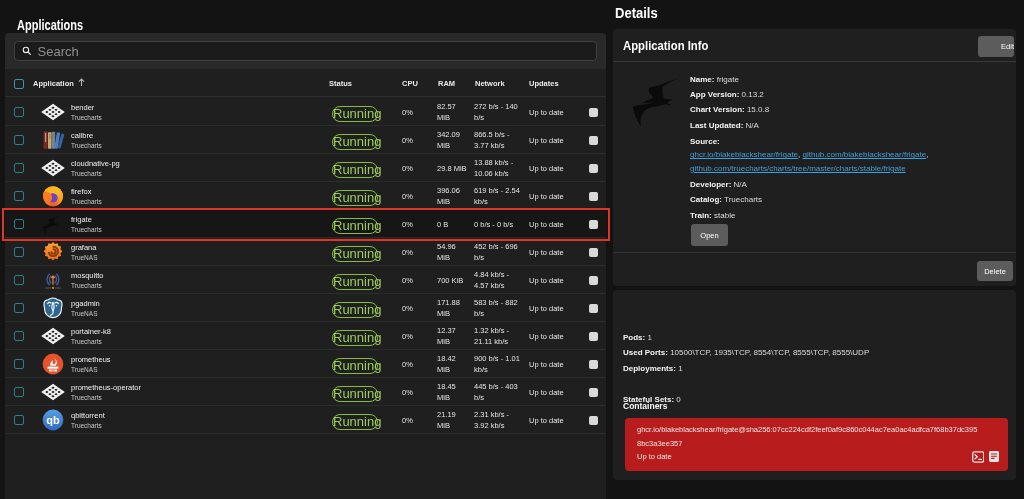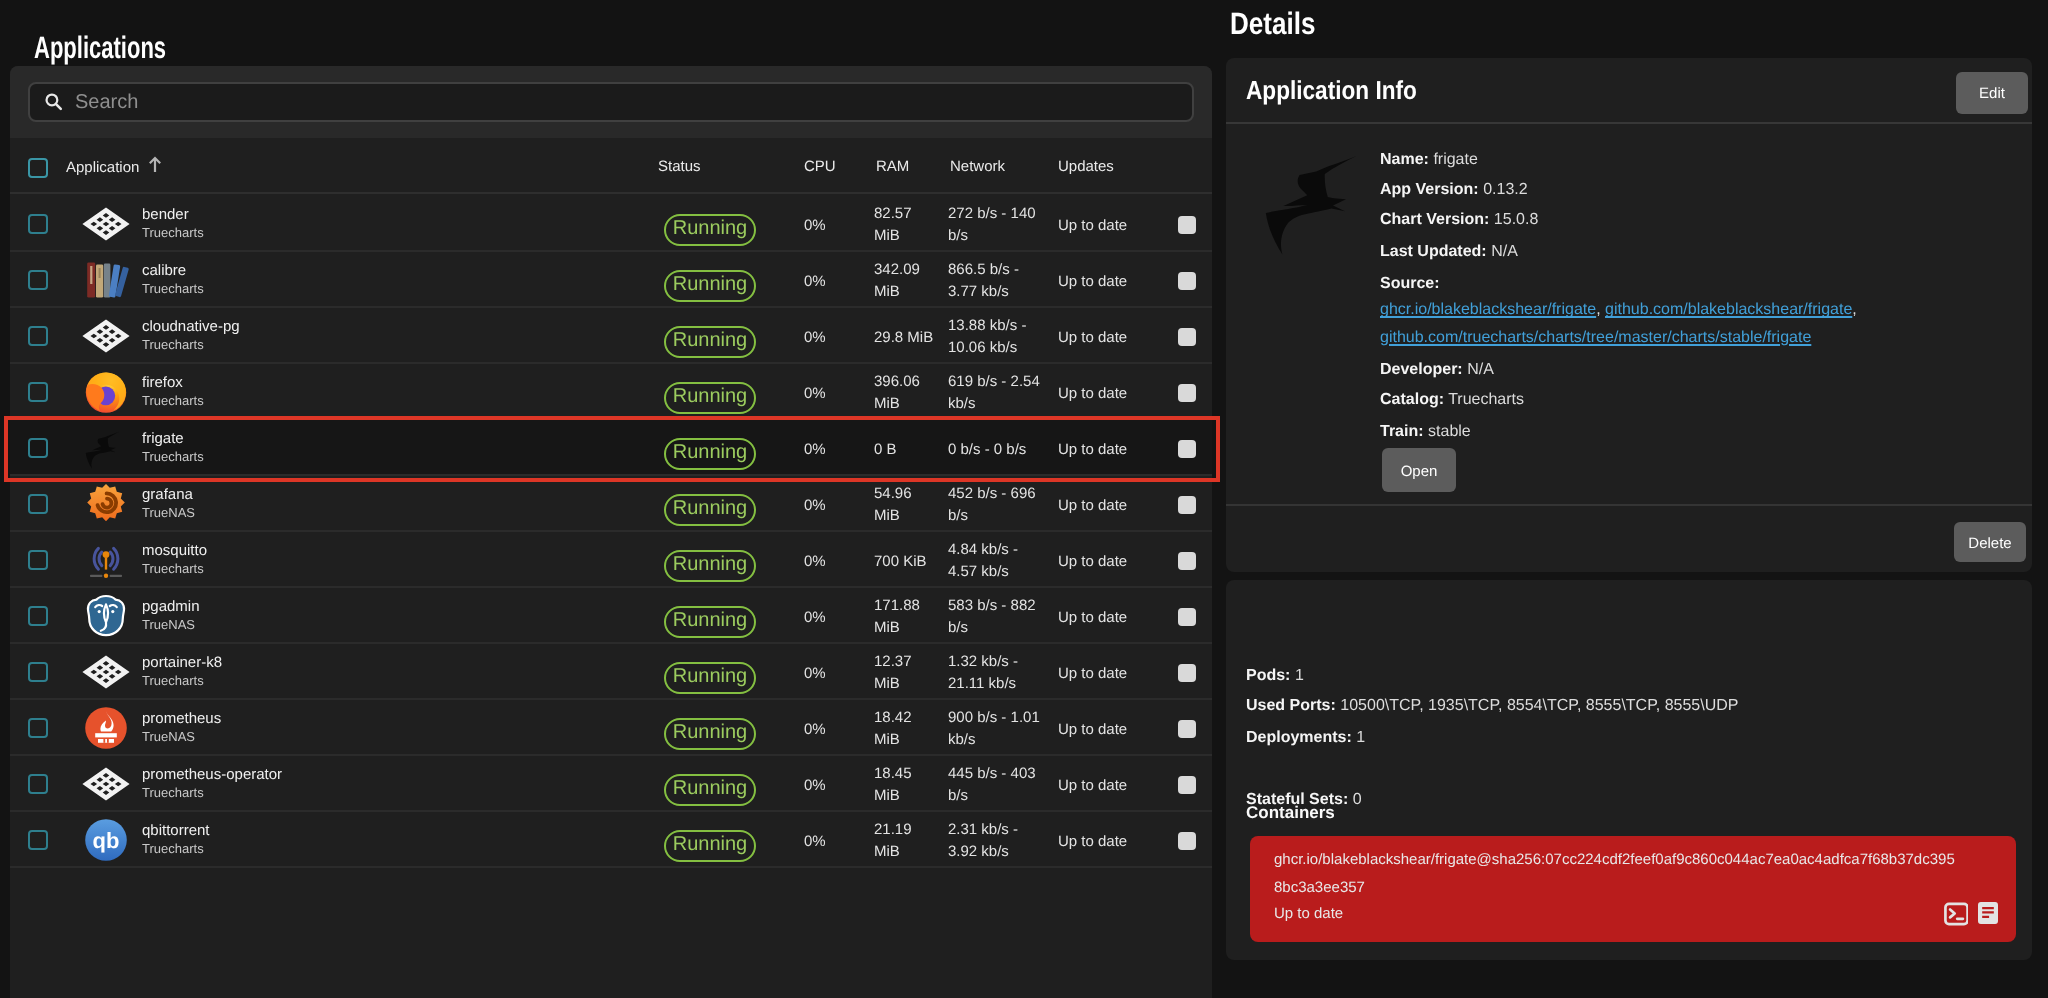--- a/index.html
+++ b/index.html
@@ -27,26 +27,26 @@
     background:#292929; border-radius:4px 4px 0 0;
   }
   .searchbox {
     position:absolute; left:9px; top:8px; width:583px; height:20px;
     background:#1b1b1b; border:1px solid #404040; border-radius:4px;
     display:flex; align-items:center;
   }
   .searchbox svg { margin-left:7px; flex:0 0 auto; }
   .searchbox input {
     background:transparent; border:none; outline:none; color:#cfcfcf;
-    font-family:inherit; font-size:10px; margin-left:6px; width:500px;
+    font-family:inherit; font-size:13px; margin-left:6px; width:500px;
   }
   .searchbox input::placeholder { color:#8f8f8f; opacity:1; }
 
   .thead { position:absolute; left:0; top:36px; width:100%; height:28px;
-    border-bottom:1px solid #2e2e2e; font-size:7.5px; font-weight:normal; color:#eaeaea; }
+    border-bottom:1px solid #2e2e2e; font-size:7.5px; font-weight:bold; color:#eaeaea; }
   .thead .cb { top:10px; }
   .th { position:absolute; top:50%; transform:translateY(-50%); white-space:nowrap; }
   .th-app { left:28px; }
   .sort-arrow-svg { margin-left:4px; vertical-align:-1px; }
   .th-status { left:324px; } .th-cpu { left:397px; } .th-ram { left:433px; }
   .th-network { left:470px; } .th-updates { left:524px; }
 
   .rows { position:absolute; left:0; top:65px; width:100%; }
   .row { position:relative; height:28px; border-bottom:1px solid #2b2b2b; }
   .row--hl { background:#161616; }
@@ -60,21 +60,21 @@
   }
   .row .cb { top:9px; }
   .thead .cb { border-color:#3a96a6; }
   .appicon { position:absolute; left:36px; top:2px; width:24px; height:24px; }
   .nameblock { position:absolute; left:66px; top:50%; transform:translateY(-50%); }
   .nm { font-size:7.5px; color:#f0f0f0; line-height:10px; }
   .cat { font-size:6.5px; color:#c9c9c9; line-height:9px; }
   .badge-wrap { position:absolute; left:327px; top:50%; transform:translateY(-50%); display:block; height:16px; }
   .badge {
     display:inline-block; width:46px; height:16px; line-height:14px; text-align:center;
-    border:1.5px solid #84bf41; border-radius:9px; color:#9ccc5f; font-size:10px;
+    border:1.5px solid #84bf41; border-radius:9px; color:#9ccc5f; font-size:13px;
   }
   .cell { position:absolute; top:0; height:28px; display:flex; align-items:center;
     font-size:7.5px; color:#e3e3e3; line-height:11px; }
   .c-cpu { left:397px; width:30px; }
   .c-ram { left:432px; width:32px; }
   .c-net { left:469px; width:47px; }
   .c-upd { left:524px; width:50px; }
   .sq { position:absolute; left:583.5px; top:9.5px; width:9.5px; height:9.5px;
     background:#d9d9d9; border-radius:2px; }
 
@@ -86,21 +86,21 @@
   #card-appinfo .rcard-header { height:33px; }
   #card-workloads .rcard-header { height:27px; }
   #card-workloads .rcard-title { top:calc(50% + 2.5px); }
   .rcard-title { position:absolute; left:10px; top:50%; transform:translateY(-50%);
     font-size:13px; font-weight:bold; color:#fff; white-space:nowrap; }
   .rcard-title > span { display:inline-block; transform:scaleX(0.87); transform-origin:0 50%; }
   .btn {
     position:absolute; background:#5c5c5c; color:#fff; border:none; border-radius:3px;
     font-family:inherit; font-size:7.5px; text-align:center; cursor:pointer;
   }
-  #btn-edit { right:2px; top:7px; width:36px; height:21px; }
+  #btn-edit { right:2px; top:7px; width:36px; height:21px;text-align:right; }
   #btn-open { left:78px; top:195px; width:37px; height:22px; }
   #btn-delete { right:3px; top:232px; width:36px; height:20px; }
   .ai-divider { position:absolute; left:0; top:223px; width:100%; height:1px; background:#343434; }
 
   #frigate-logo { position:absolute; left:15px; top:39px; width:64px; height:64px; }
   .fld { position:absolute; left:77px; font-size:8px; line-height:12px; white-space:nowrap; color:#dcdcdc; }
   .fld b { color:#f5f5f5; }
   #fld-0 { top:45px; } #fld-1 { top:60.3px; } #fld-2 { top:75.3px; } #fld-3 { top:90.6px; }
   #fld-src-label { top:107.2px; }
   #fld-links { top:119.4px; width:322px; white-space:normal; line-height:13.4px; }

